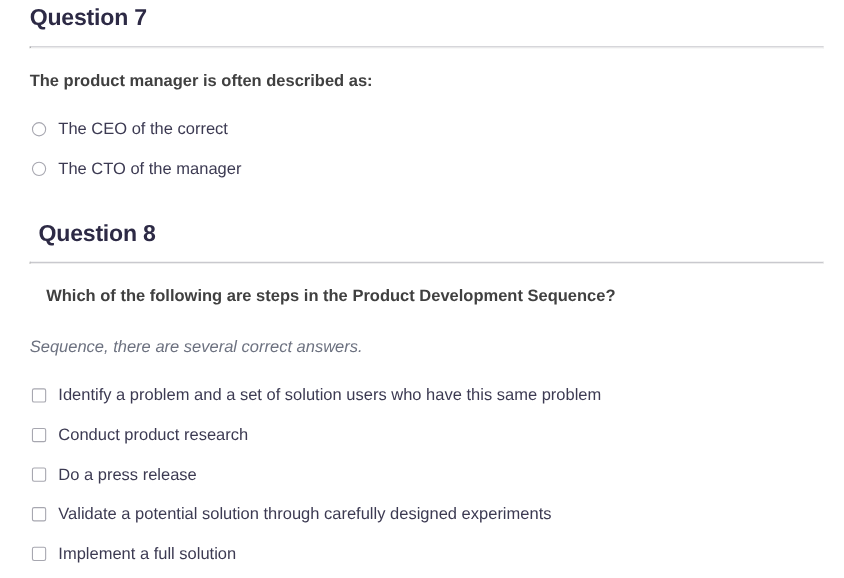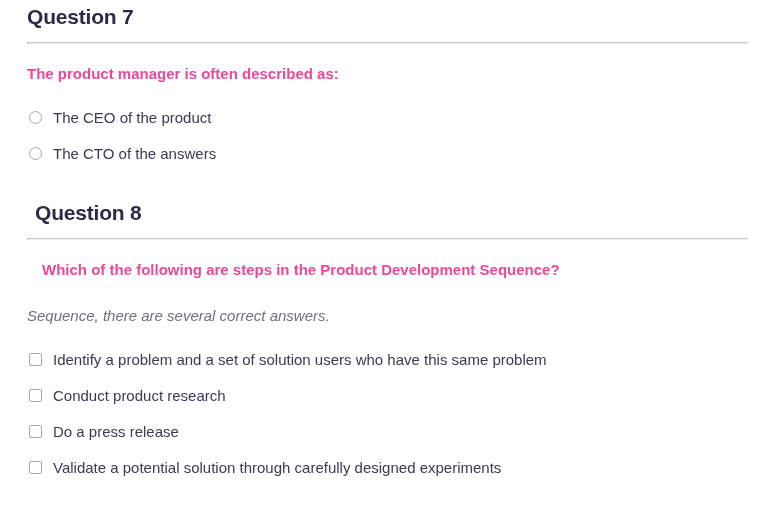--- a/index.html
+++ b/index.html
@@ -33,21 +33,21 @@
   }
   .q-divider {
     height: 0;
     border-top: 1px solid #c9c9ce;
     margin: 0;
     width: 720px;
   }
   .q-prompt {
     font-size: 15px;
     font-weight: bold;
-    color: #ec4899;
+    color: #404040;
     line-height: 1.3;
     margin: 0;
   }
   .q-hint {
     font-size: 15px;
     font-style: italic;
     color: #6d7280;
     line-height: 1.3;
     margin: 0;
   }
@@ -109,26 +109,26 @@
     <h2 id="q7-heading" class="q-heading">Question 7</h2>
 
     <hr id="q7-divider" class="q-divider">
 
     <p id="q7-prompt" class="q-prompt">The product manager is often described as:</p>
 
     <ul id="q7-options" class="options">
 
       <li class="option-row">
         <span class="ctrl radio"></span>
-        <span class="option-label">The CEO of the product</span>
+        <span class="option-label">The CEO of the correct</span>
       </li>
 
       <li class="option-row">
         <span class="ctrl radio"></span>
-        <span class="option-label">The CTO of the answers</span>
+        <span class="option-label">The CTO of the manager</span>
       </li>
 
     </ul>
   </div>
 
   <div class="question-block">
 
     <h2 id="q8-heading" class="q-heading">Question 8</h2>
 
     <hr id="q8-divider" class="q-divider">
@@ -152,17 +152,21 @@
       <li class="option-row">
         <span class="ctrl checkbox"></span>
         <span class="option-label">Do a press release</span>
       </li>
 
       <li class="option-row">
         <span class="ctrl checkbox"></span>
         <span class="option-label">Validate a potential solution through carefully designed experiments</span>
       </li>
 
+      <li class="option-row">
+        <span class="ctrl checkbox"></span>
+        <span class="option-label">Implement a full solution</span>
+      </li>
 
     </ul>
   </div>
 
 </div>
 
 </body></html>

